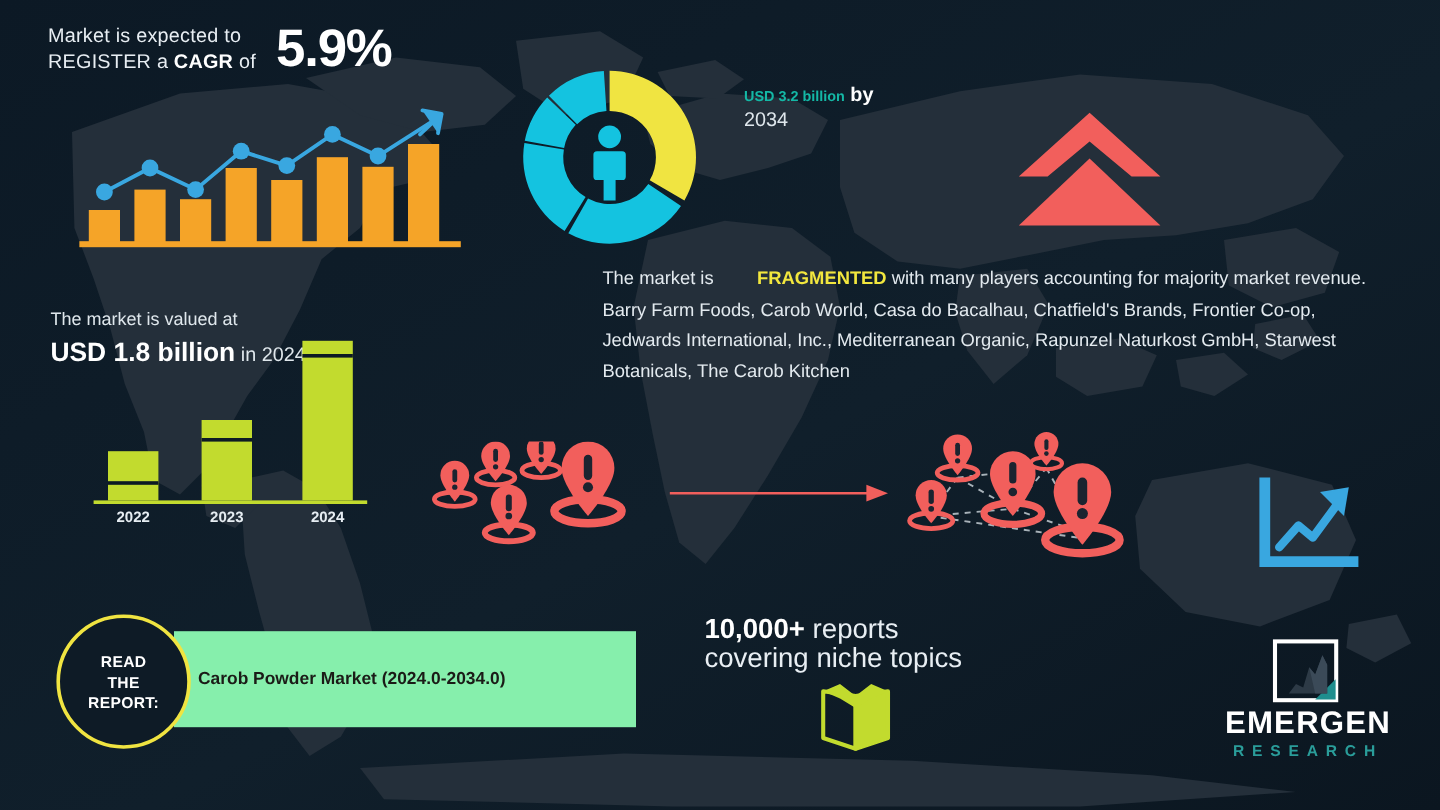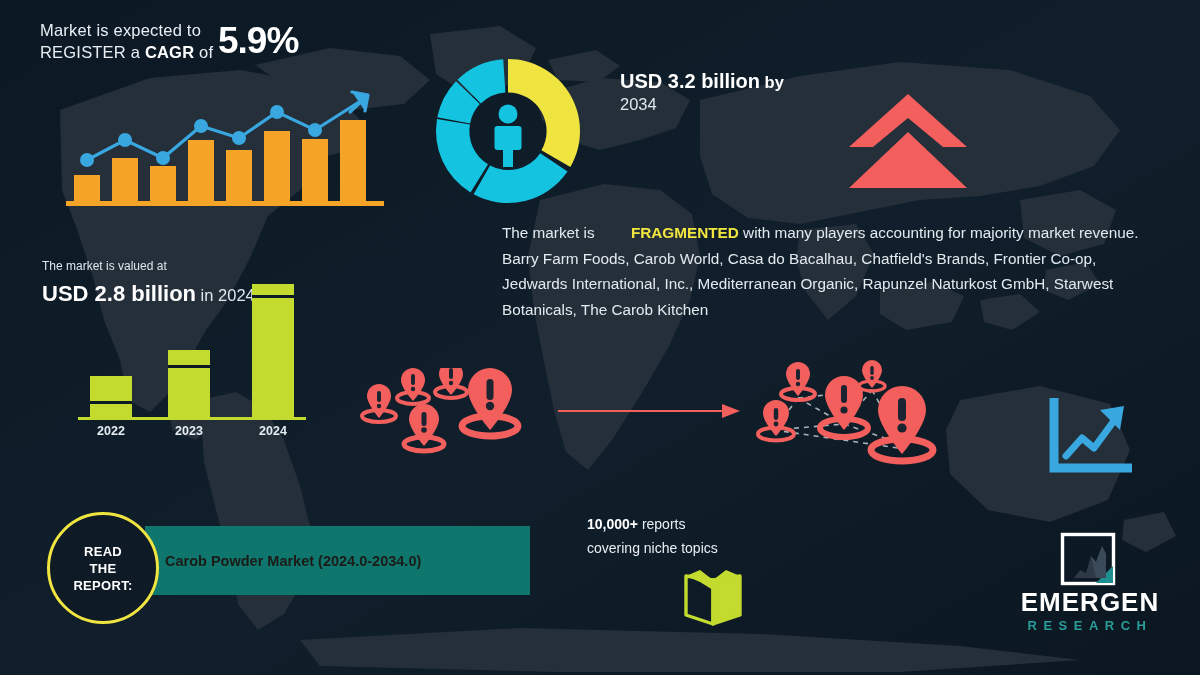--- a/index.html
+++ b/index.html
@@ -22,90 +22,90 @@
   
   #cagr-block { left:40px; top:14px; width:360px; }
   #cagr-text {
     display:inline-block; vertical-align:middle;
     color:#e8eef3; font-size:16.5px; line-height:22px;
     letter-spacing:0.2px; width:178px;
   }
   #cagr-text b { font-weight:bold; color:#ffffff; }
   #cagr-value {
     display:inline-block; vertical-align:middle;
-    color:#ffffff; font-size:37px; font-weight:bold;
-    letter-spacing:-1px; line-height:54px; margin-left:0;
+    color:#ffffff; font-size:44px; font-weight:bold;
+    letter-spacing:-1px; line-height:54px; margin-left:12px;
   }
 
   
   #orange-chart { left:66px; top:82px; width:320px; height:125px; }
 
   
   #donut { left:422px; top:52px; width:172px; height:158px; }
 
   
   #forecast-block { left:620px; top:66px; width:230px; }
   #forecast-lead { color:#dfe7ec; font-size:16.5px; line-height:22px; }
   #forecast-strong-line { margin-top:4px; }
-  #forecast-strong { color:#ffffff; font-size:20px; font-weight:bold; }
+  #forecast-strong { color:#14b8a6; font-size:12px; font-weight:bold; }
   #forecast-by { color:#ffffff; font-size:16.5px; font-weight:bold; }
   #forecast-year { color:#dfe7ec; font-size:16.5px; line-height:22px; }
 
   
   #chevrons { left:845px; top:92px; width:126px; height:98px; }
 
   
   #frag-para {
     left:502px; top:220px; width:640px;
     color:#e3eaef; font-size:15.3px; line-height:25.5px;
   }
   #frag-para .hl { color:#f2e73e; font-weight:bold;margin-left:32px; }
 
   
   #valued-block { left:42px; top:256px; width:300px; }
-  #valued-lead { color:#dfe7ec; font-size:12px; line-height:21px; }
+  #valued-lead { color:#dfe7ec; font-size:15px; line-height:21px; }
   #valued-line2 { margin-top:4px; white-space:nowrap; }
   #valued-strong { color:#ffffff; font-size:22px; font-weight:bold; }
   #valued-suffix { color:#dfe7ec; font-size:16.5px; }
 
   
   #green-chart { left:72px; top:272px; width:240px; height:175px; }
   .gyear {
     position:absolute; color:#e6edf2; font-size:12.5px;
     font-weight:bold; text-align:center; width:60px; top:152px;
   }
 
   
   #pins-left { left:350px; top:368px; width:200px; height:100px; }
   #pins-right { left:752px; top:358px; width:200px; height:120px; }
   #flow-arrow { left:558px; top:398px; width:182px; height:26px; }
 
   
   #report-bar {
-    left:145px; top:526px; width:385px; height:69px;
-    background:#0f766e;
+    left:145px; top:526px; width:385px; height:80px;
+    background:#86efac;
   }
   #report-title {
     position:absolute; left:20px; top:50%; transform:translateY(-50%);
     color:#1b1b17; font-size:14.5px; font-weight:bold; white-space:nowrap;
   }
   #report-circle {
     left:47px; top:512px; width:112px; height:112px;
     border-radius:50%; background:#0e1b26;
     border:3px solid #f0e441;
     display:flex; align-items:center; justify-content:center;
   }
   #report-circle-label {
     color:#ffffff; font-size:13px; font-weight:bold;
     text-align:center; line-height:17px; letter-spacing:0.3px;
   }
 
   
   #reports-block { left:587px; top:512px; width:230px; }
-  #reports-text { color:#e8eef3; font-size:14px; line-height:24px; }
+  #reports-text { color:#e8eef3; font-size:23px; line-height:24px; }
   #reports-text .num { font-weight:bold; color:#ffffff; }
   #book-icon { left:682px; top:568px; width:62px; height:58px; }
 
   
   #growth-icon { left:1048px; top:398px; width:84px; height:76px; }
   #logo-block { left:1000px; top:532px; width:180px; }
   #logo-mark { position:absolute; left:60px; top:0; width:56px; height:54px; }
   #logo-emergen {
     position:absolute; left:0; top:56px; width:180px;
     text-align:center; color:#ffffff; font-size:26px;
@@ -232,21 +232,21 @@
     <path d="M63 40 L122 96 L4 96 Z" fill="#f25f5c"></path>
   </svg>
 
   <div id="frag-para" class="abs">
     <span>The market is </span><span class="hl">FRAGMENTED</span><span> with many players accounting for majority market revenue. Barry Farm Foods, Carob World, Casa do Bacalhau, Chatfield's Brands, Frontier Co-op, Jedwards International, Inc., Mediterranean Organic, Rapunzel Naturkost GmbH, Starwest Botanicals, The Carob Kitchen</span>
   </div>
 
   <div id="valued-block" class="abs">
     <div id="valued-lead">The market is valued at</div>
     <div id="valued-line2">
-      <span id="valued-strong">USD 2.8 billion</span><span id="valued-suffix"> in 2024</span>
+      <span id="valued-strong">USD 1.8 billion</span><span id="valued-suffix"> in 2024</span>
     </div>
   </div>
 
   <div id="green-chart" class="abs">
     <svg viewBox="0 0 240 175" style="position:absolute;left:0;top:0;width:240px;height:175px;">
 
       <rect x="18" y="104" width="42" height="41" fill="#c2db2e"></rect>
       <rect x="18" y="129" width="42" height="3" fill="#0d1a24"></rect>
 
       <rect x="96" y="78" width="42" height="67" fill="#c2db2e"></rect>

